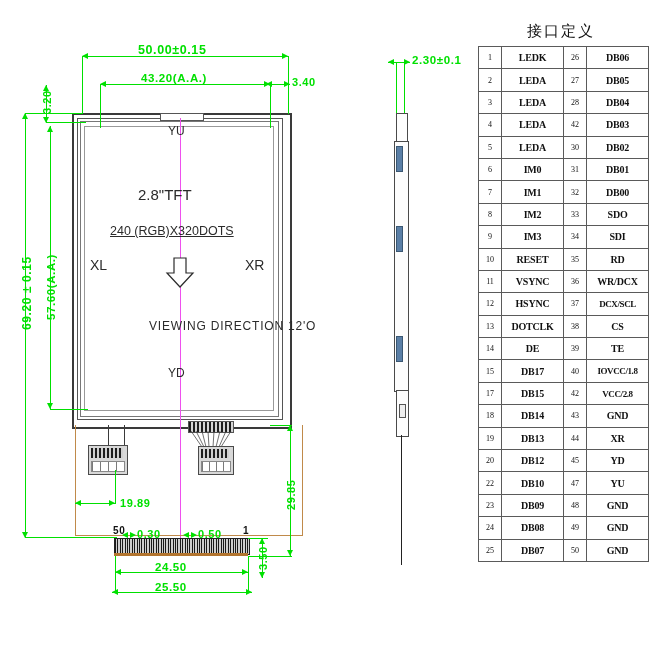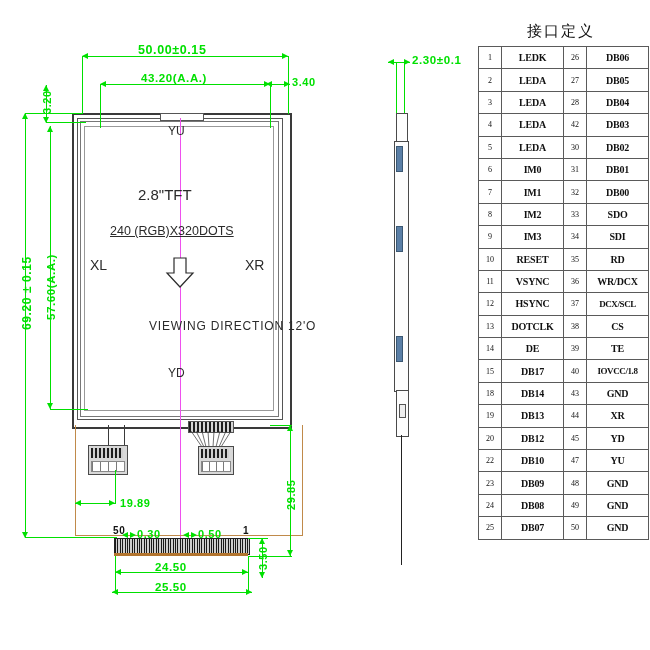--- a/index.html
+++ b/index.html
@@ -333,20 +333,26 @@
           <td class="num">39</td>
           <td class="lab">TE</td>
         </tr>
         <tr>
           <td class="num">15</td>
           <td class="lab">DB17</td>
           <td class="num">40</td>
           <td class="lab small">IOVCC/1.8</td>
         </tr>
         <tr>
+          <td class="num">17</td>
+          <td class="lab">DB15</td>
+          <td class="num">42</td>
+          <td class="lab small">VCC/2.8</td>
+        </tr>
+        <tr>
           <td class="num">18</td>
           <td class="lab">DB14</td>
           <td class="num">43</td>
           <td class="lab">GND</td>
         </tr>
         <tr>
           <td class="num">19</td>
           <td class="lab">DB13</td>
           <td class="num">44</td>
           <td class="lab">XR</td>

